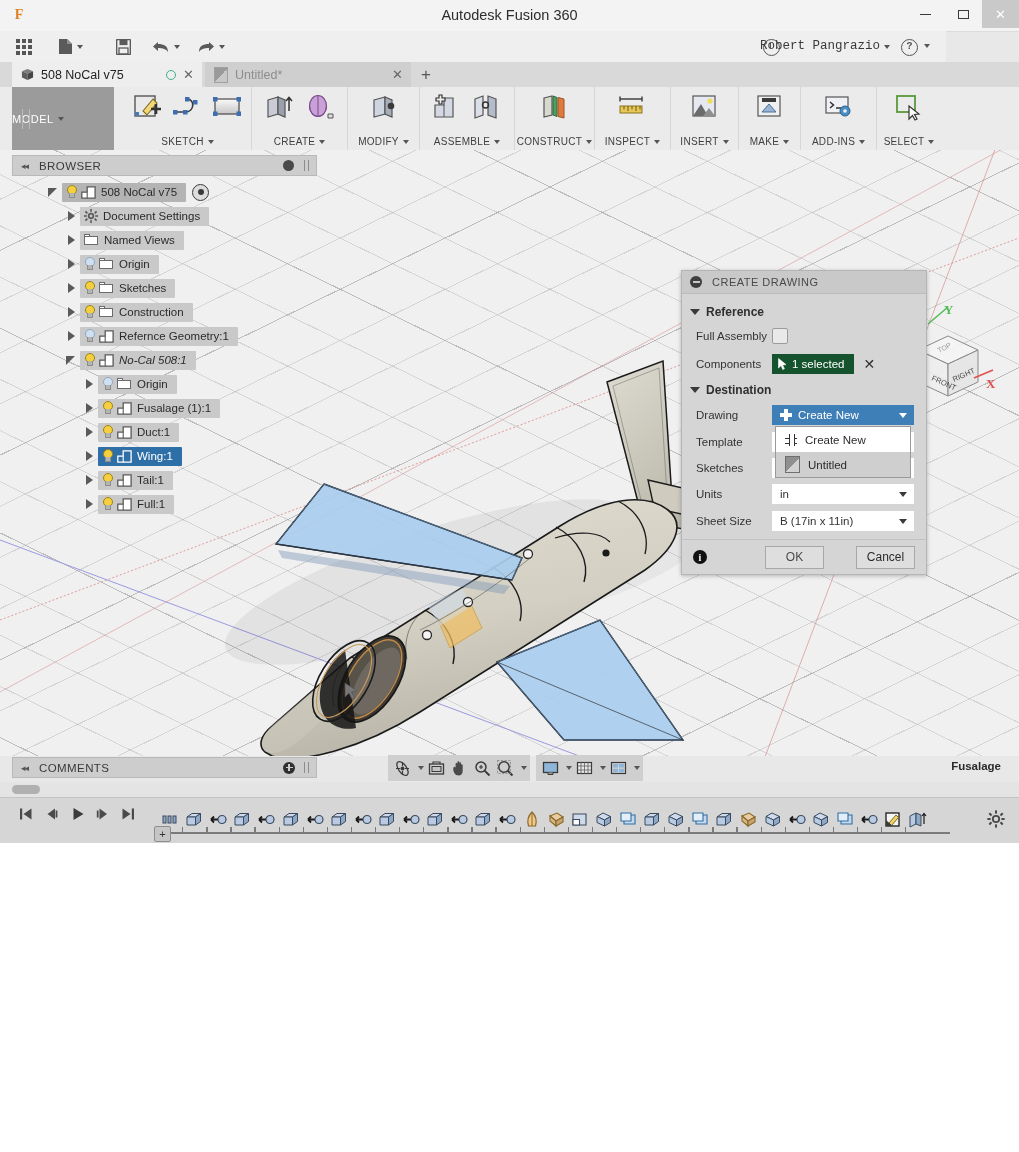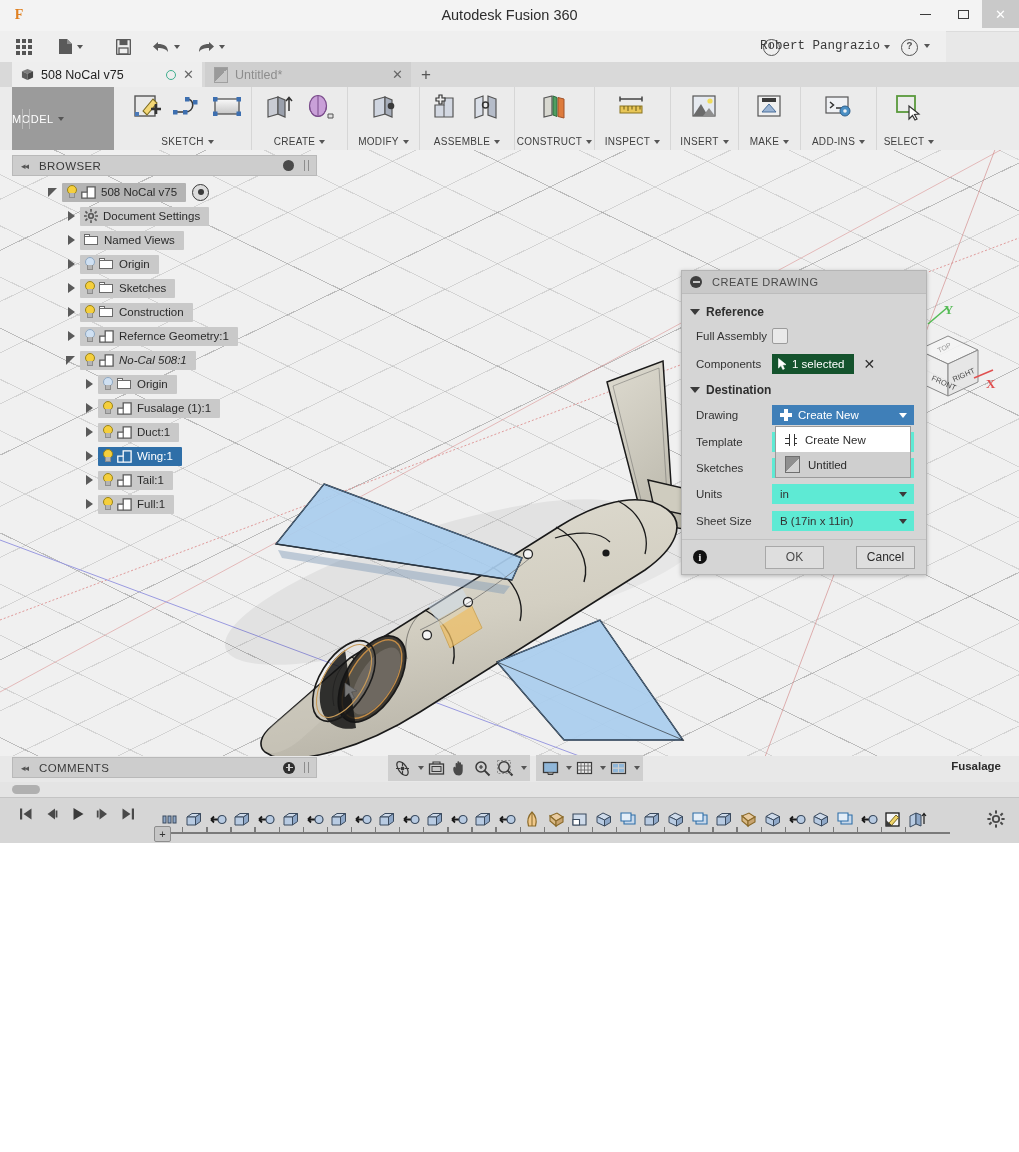--- a/index.html
+++ b/index.html
@@ -92,21 +92,21 @@
   .dlg-hdr .dh-t{margin-left:10px;font-size:11px;color:#4a4a4a;letter-spacing:.5px;}
   .dlg-body{padding:7px 0 4px 0;}
   .sec{display:flex;align-items:center;height:22px;padding-left:8px;font-size:12px;font-weight:bold;color:#2f2f2f;}
   .sec .sc{width:0;height:0;border-left:5px solid transparent;border-right:5px solid transparent;border-top:6px solid #3a3a3a;margin-right:6px;}
   .frow{display:flex;align-items:center;height:26px;padding-left:14px;font-size:11.5px;color:#333;}
   .frow .fl{width:76px;flex:0 0 76px;}
   .chk{width:14px;height:14px;background:#e9e9e9;border:1px solid #9b9b9b;border-radius:2px;}
   .selbtn{height:20px;background:#14532d;color:#fff;font-size:11.5px;display:flex;align-items:center;padding:0 10px 0 6px;}
   .selbtn .cur{width:9px;height:12px;margin-right:5px;}
   .xbtn{margin-left:9px;color:#2f2f2f;font-size:14px;font-weight:500;}
-  .combo{position:relative;height:20px;background:#5eead4;display:flex;align-items:center;padding-left:8px;font-size:11.5px;color:#333;width:142px;box-sizing:border-box;}
+  .combo{position:relative;height:20px;background:#ffffff;display:flex;align-items:center;padding-left:8px;font-size:11.5px;color:#333;width:142px;box-sizing:border-box;}
   .combo .cc{position:absolute;right:7px;width:0;height:0;border-left:4.5px solid transparent;border-right:4.5px solid transparent;border-top:5px solid #3a3a3a;}
   .combo.prim{background:#3f7fb8;color:#fff;}
   .combo.prim .cc{border-top-color:#fff;}
   .plus-g{position:relative;width:12px;height:12px;margin-right:6px;flex:0 0 12px;}
   .plus-g:before{content:"";position:absolute;left:0;top:4.3px;width:12px;height:3.4px;background:#fff;}
   .plus-g:after{content:"";position:absolute;left:4.3px;top:0;width:3.4px;height:12px;background:#fff;}
   .dd{position:absolute;left:775px;top:426px;width:134px;background:#fff;border:1px solid #9a9a9a;z-index:40;}
   .dd-item{height:25px;display:flex;align-items:center;padding-left:9px;font-size:11.5px;color:#2b2b2b;}
   .dd-item.hov{background:#cfcfcf;}
   .plus-d{position:relative;width:12px;height:12px;margin-right:8px;flex:0 0 12px;}

